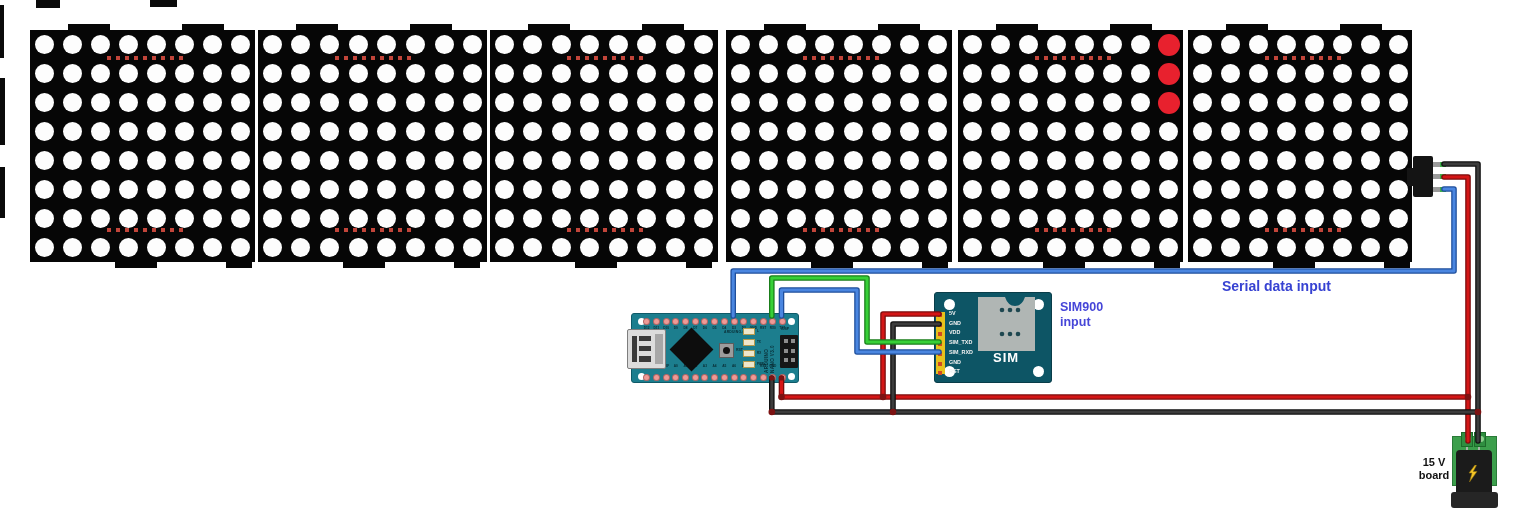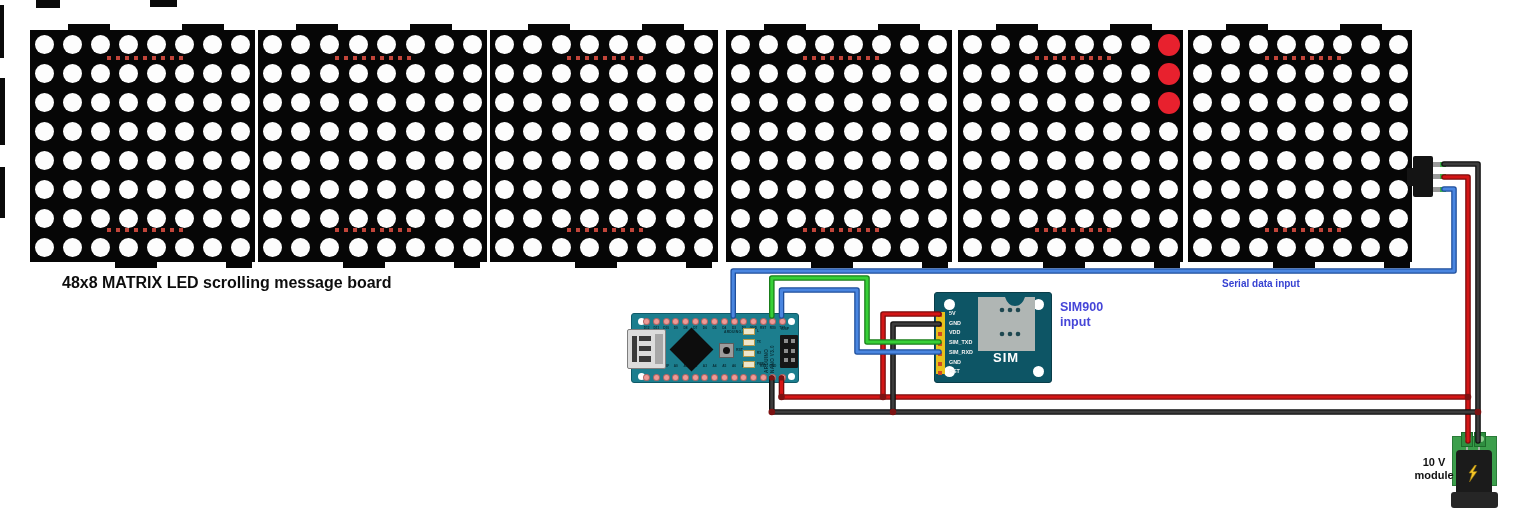--- a/index.html
+++ b/index.html
@@ -10,21 +10,21 @@
   .ledgrid{position:absolute;inset:0;display:grid;grid-template-columns:repeat(8,1fr);
            grid-template-rows:repeat(8,1fr);place-items:center}
   .led{width:19px;height:19px;border-radius:50%;background:#fdfdfd}
   .led.lit{width:22px;height:22px;background:#e8212e}
   .pinstrip{position:absolute;display:flex;gap:5px}
   .pindot{width:4px;height:4px;background:#c2453a}
   .tab{position:absolute;background:#060606}
   .croptab{position:absolute;background:#0a0a0a;z-index:5}
   
   .title{position:absolute;left:62px;top:274px;font-size:16px;font-weight:bold;color:#0d0d0d;z-index:40;white-space:nowrap}
-  .serial-label{position:absolute;left:1222px;top:278px;font-size:10px;font-weight:bold;color:#3742d2;z-index:40;white-space:nowrap}
+  .serial-label{position:absolute;left:1222px;top:278px;font-size:14px;font-weight:bold;color:#3742d2;z-index:40;white-space:nowrap}
   .sim-label{position:absolute;left:1060px;top:300px;font-size:12.5px;font-weight:bold;color:#4646d8;line-height:15px;z-index:40}
   .power-label{position:absolute;left:1413px;top:456px;width:42px;text-align:center;font-size:11px;font-weight:bold;color:#111;line-height:13px;z-index:40}
   
   .nano{position:absolute;left:631px;top:313px;width:168px;height:70px;background:#1c7e8e;
         border:1px solid #0f5a68;border-radius:3px;box-sizing:border-box;z-index:20}
   .hole{position:absolute;width:7px;height:7px;border-radius:50%;background:#fff}
   .npin{position:absolute;width:7px;height:7px;border-radius:50%;background:#ee9a96;border:1px solid rgba(110,40,40,.45);box-sizing:border-box}
   .npinlab{position:absolute;width:10px;text-align:center;font-size:3.2px;font-weight:bold;color:rgba(6,30,36,.85);white-space:nowrap;overflow:visible}
   .usb{position:absolute;left:-5px;top:15px;width:39px;height:40px;background:#dcdcdc;border:1px solid #7e7e7e;border-radius:2px;box-sizing:border-box}
   .usb .d1{position:absolute;left:4px;top:6px;width:5px;height:26px;background:#3a3a3a}
@@ -639,21 +639,20 @@
           <div class="pindot"></div>
           <div class="pindot"></div>
           <div class="pindot"></div>
           <div class="pindot"></div>
           <div class="pindot"></div>
           <div class="pindot"></div>
         </div>
       </div>
     </div>
 
-  <div class="title">48x8 MATRIX LED scrolling message board</div>
 
   <div class="nano">
     <div class="hole" style="left:6px;top:4px"></div>
     <div class="hole" style="left:156px;top:4px"></div>
     <div class="hole" style="left:6px;top:59px"></div>
     <div class="hole" style="left:156px;top:59px"></div>
     <div id="nano-pins">
         <div class="npin" style="left: 11.2px; top: 3.5px;"></div>
         <span class="npinlab" style="left: 9.7px; top: 11.5px;">D12</span>
         <div class="npin" style="left: 11.2px; top: 59.5px;"></div>
@@ -823,22 +822,22 @@
     </div>
   <div class="jack-term" style="left:1474px">
       <i></i>
     </div>
   <div class="jack-barrel"></div>
   <div class="jack-flange"></div>
   <svg class="bolt" width="13" height="19" viewBox="0 0 13 19">
     <polygon points="9,0 3,8 6,8 3.5,17 11,6.5 7.2,6.5 10.5,0.3" fill="#f4c526" stroke="#8a6d10" stroke-width="0.6"></polygon>
   </svg>
   <div class="power-label">
-    <span>10 V</span><br>
-    <span>module</span>
+    <span>15 V</span><br>
+    <span>board</span>
   </div>
 
   <svg class="wires" id="wires-svg" width="1536" height="524" viewBox="0 0 1536 524">
       <polyline points="1444,177 1468,177 1468,441" fill="none" stroke="#7c0c0c" stroke-width="5.6" stroke-linejoin="round" stroke-linecap="round"></polyline>
       <polyline points="1444,177 1468,177 1468,441" fill="none" stroke="#d41616" stroke-width="3" stroke-linejoin="round" stroke-linecap="round"></polyline>
       <polyline points="781.5,378 781.5,397 1468,397" fill="none" stroke="#7c0c0c" stroke-width="5.6" stroke-linejoin="round" stroke-linecap="round"></polyline>
       <polyline points="781.5,378 781.5,397 1468,397" fill="none" stroke="#d41616" stroke-width="3" stroke-linejoin="round" stroke-linecap="round"></polyline>
       <polyline points="883,397 883,314 939,314" fill="none" stroke="#7c0c0c" stroke-width="5.6" stroke-linejoin="round" stroke-linecap="round"></polyline>
       <polyline points="883,397 883,314 939,314" fill="none" stroke="#d41616" stroke-width="3" stroke-linejoin="round" stroke-linecap="round"></polyline>
       <polyline points="1444,164 1478,164 1478,441" fill="none" stroke="#101010" stroke-width="5.6" stroke-linejoin="round" stroke-linecap="round"></polyline>

